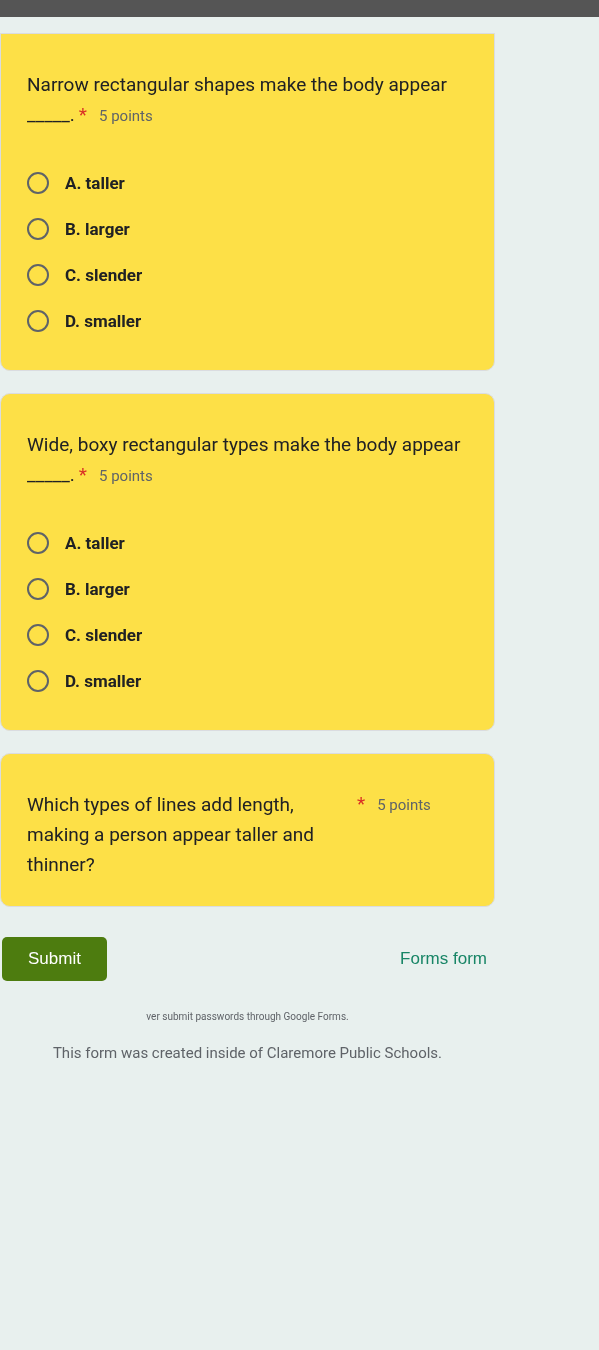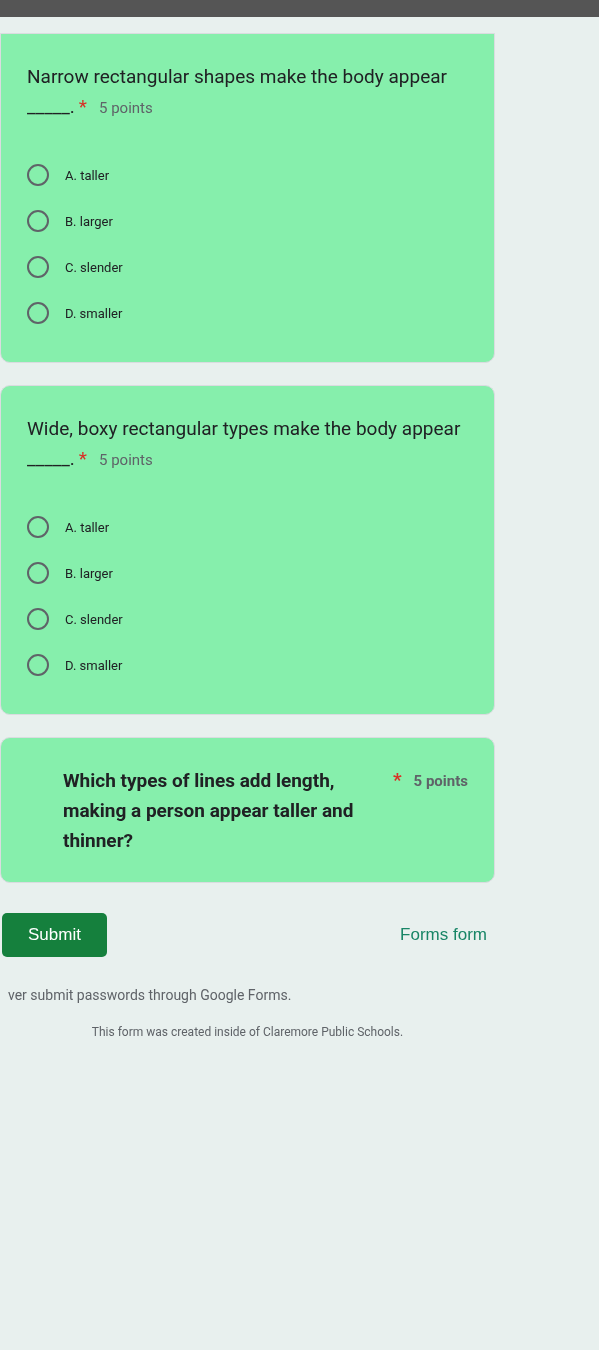--- a/index.html
+++ b/index.html
@@ -13,25 +13,25 @@
   .topbar {
     height:17px;
     background:#555;
     width:100%;
   }
   .page {
     width:495px;
     padding-bottom:40px;
   }
   .card {
-    background:#86efac;
+    background:#fde047;
     border:1px solid #dadce0;
     border-radius:10px;
     margin-top:22px;
-    padding:28px 26px 26px 26px;
+    padding:36px 26px 26px 26px;
   }
   .card.first { margin-top:16px; border-top-left-radius:0; border-top-right-radius:0;}
   .q-head {
     display:flex;
     align-items:flex-start;
   }
   .q-text {
     font-size:19px;
     line-height:30px;
     color:#202124;
@@ -54,56 +54,58 @@
     cursor:pointer;
   }
   .radio {
     width:22px; height:22px;
     border:2px solid #5f6368;
     border-radius:50%;
     flex:0 0 22px;
     margin-right:16px;
   }
   .opt-label {
-    font-size:13px;
+    font-size:17px;
     color:#202124;
+    font-weight:bold;
   }
   .actions {
     display:flex;
     align-items:center;
     justify-content:space-between;
     margin-top:30px;
     padding:0 2px;
   }
   .submit {
-    background:#15803d;
+    background:#4d7c0f;
     color:#fff;
     border:none;
     border-radius:5px;
     padding:12px 26px;
     font-size:17px;
     cursor:pointer;
   }
   .clear {
     color:#188566;
     font-size:17px;
     font-weight:500;
     background:none;
     border:none;
     cursor:pointer;
     padding:10px 6px;
   }
   .notice1 {
-    font-size:14px;
+    font-size:10px;
     color:#5f6368;
     margin-top:30px;
-    padding-left:8px;
+    padding-left:0;
+    text-align:center;
   }
   .notice2 {
-    font-size:12px;
+    font-size:15px;
     color:#5f6368;
     margin-top:22px;
     text-align:center;
     padding:0 10px;
   }
 </style>
 </head>
 <body>
 
 <div class="topbar"></div>
@@ -160,21 +162,21 @@
         <span class="opt-label">C.  slender</span>
       </div>
       <div class="option">
         <span class="radio"></span>
         <span class="opt-label">D.  smaller</span>
       </div>
     </div>
   </div>
 
   <div class="card">
-    <div class="q-head" style="justify-content:flex-end;font-weight:bold;">
+    <div class="q-head" style="justify-content:flex-start;">
       <div class="q-text" style="max-width:330px">Which types of lines add length, making a person appear taller and thinner?</div>
       <div style="white-space:nowrap; padding-top:2px;">
         <span class="asterisk">*</span>
         <span class="points">5 points</span>
       </div>
     </div>
   </div>
 
   <div class="actions">
     <button class="submit">Submit</button>

